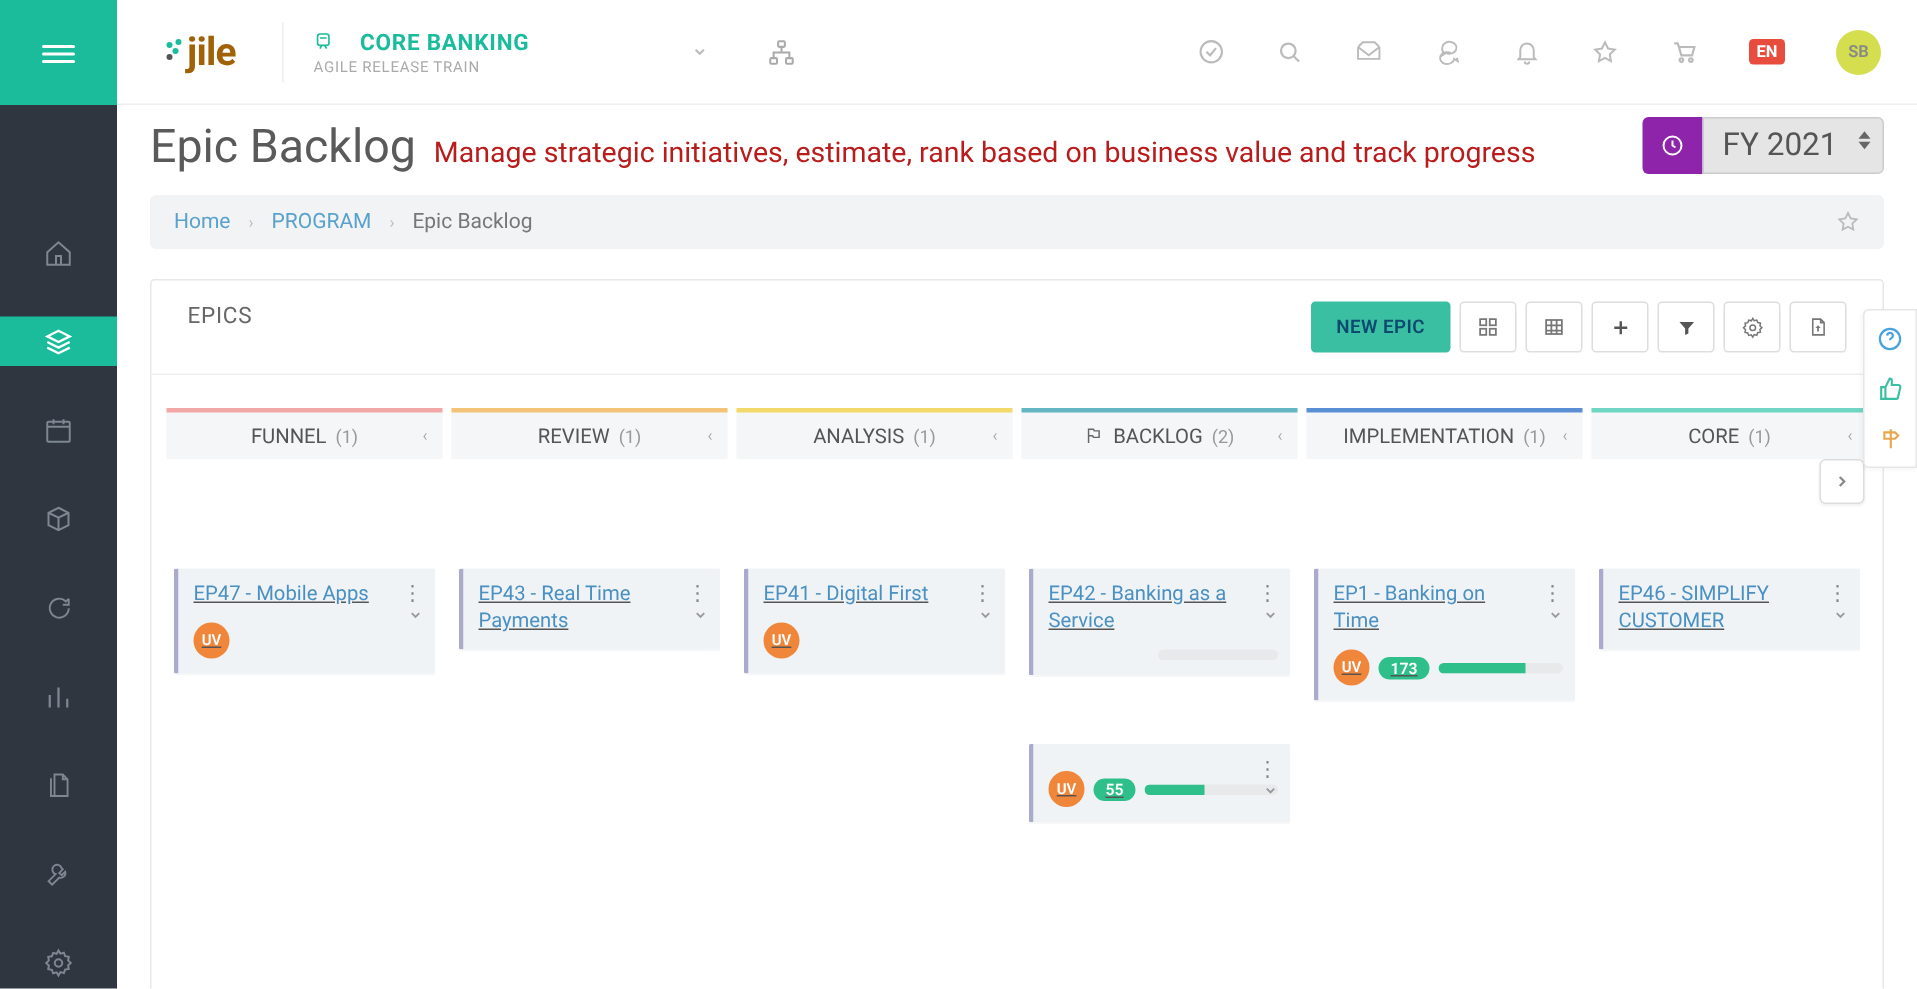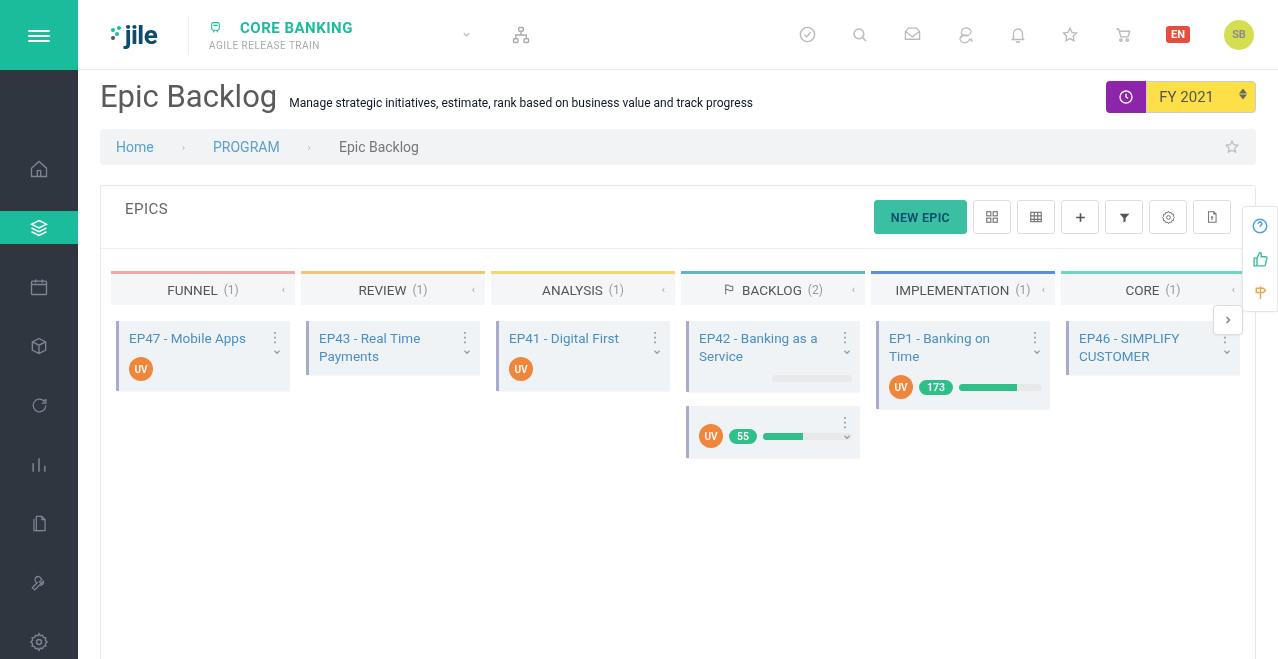--- a/index.html
+++ b/index.html
@@ -4,21 +4,21 @@
 <style>
 * { box-sizing: border-box; margin: 0; padding: 0; }
 body { font-family: -apple-system, BlinkMacSystemFont, "Segoe UI", Roboto, Helvetica, Arial, sans-serif; background: #fff; color: #555; width: 1278px; height: 659px; overflow: hidden; }
 
 
 .topbar { height: 70px; display: flex; align-items: center; border-bottom: 1px solid #eee; background: #fff; position: relative; z-index: 10; }
 .hamburger-box { width: 78px; height: 70px; background: #1abc9c; display: flex; align-items: center; justify-content: center; cursor: pointer; }
 .hamburger-icon { width: 22px; height: 16px; position: relative; }
 .hamburger-icon span { display: block; height: 2px; background: #fff; margin: 3px 0; border-radius: 1px; }
 .logo-box { width: 110px; display: flex; align-items: center; justify-content: center; }
-.logo-text { font-weight: 700; font-size: 26px; color: #0c4a6e; letter-spacing: -.5px; display: flex; align-items: center; }
+.logo-text { font-weight: 700; font-size: 26px; color: #a16207; letter-spacing: -.5px; display: flex; align-items: center; }
 .logo-dots { display: inline-block; width: 18px; height: 18px; position: relative; margin-right: -2px; }
 .logo-dots i { position: absolute; width: 4px; height: 4px; border-radius: 50%; }
 .d1 { background: #1abc9c; top: 2px; left: 2px; }
 .d2 { background: #1abc9c; top: 0; left: 8px; }
 .d3 { background: #1abc9c; top: 6px; left: 6px; }
 .d4 { background: #555; top: 10px; left: 2px; }
 .sep-v { width: 1px; height: 40px; background: #eee; }
 .app-title-block { padding-left: 20px; display: flex; flex-direction: column; justify-content: center; }
 .app-title-row { display: flex; align-items: center; gap: 8px; }
 .train-icon { color: #1abc9c; font-size: 13px; }
@@ -36,49 +36,49 @@
 .leftrail { position: absolute; top: 70px; left: 0; width: 78px; bottom: 0; background: #2f3640; display: flex; flex-direction: column; align-items: center; padding-top: 82px; gap: 26px; }
 .leftrail .ritem { color: #7d8691; cursor: pointer; width: 78px; height: 38px; display: flex; align-items: center; justify-content: center; position: relative; }
 .leftrail .ritem.active { background: #1abc9c; color: #fff; }
 .leftrail .ritem.active::after { content: ""; position: absolute; right: -8px; top: 50%; transform: translateY(-50%); width: 0; height: 0; border-top: 8px solid transparent; border-bottom: 8px solid transparent; border-left: 8px solid #1abc9c; }
 
 
 .main { position: absolute; top: 70px; left: 78px; right: 0; bottom: 0; padding: 8px 22px 0 22px; background: #fff; overflow: hidden; }
 .page-head { display: flex; align-items: center; justify-content: space-between; }
 .page-titles { display: flex; align-items: baseline; gap: 12px; }
 .page-title { font-size: 31px; font-weight: 400; color: #5a5a5a; }
-.page-subtitle { font-size: 12px; color: #0f172a; }
+.page-subtitle { font-size: 19px; color: #b91c1c; }
 .fy-group { display: flex; align-items: stretch; }
 .fy-clock { background: #8e24aa; color: #fff; width: 40px; display: flex; align-items: center; justify-content: center; border-radius: 4px 0 0 4px; }
-.fy-select { border: 1px solid #ccc; border-radius: 0 4px 4px 0; padding: 6px 41px 6px 12px; font-size: 15px; color: #555; background: #fde047; position: relative; cursor: pointer; }
+.fy-select { border: 1px solid #ccc; border-radius: 0 4px 4px 0; padding: 6px 30px 6px 12px; font-size: 21px; color: #555; background: #e5e5e5; position: relative; cursor: pointer; }
 .fy-select::after { content: ""; position: absolute; right: 8px; top: 50%; transform: translateY(-50%); width: 0; height: 0; border-left: 4px solid transparent; border-right: 4px solid transparent; border-top: 5px solid #666; }
 .fy-select::before { content: ""; position: absolute; right: 8px; top: 30%; transform: translateY(-50%); width: 0; height: 0; border-left: 4px solid transparent; border-right: 4px solid transparent; border-bottom: 5px solid #666; }
 
-.breadcrumb-bar { background: #f1f3f5; border-radius: 4px; margin-top: 14px; padding: 10px 16px; display: flex; align-items: center; gap: 28px; font-size: 14px; }
+.breadcrumb-bar { background: #f1f3f5; border-radius: 4px; margin-top: 14px; padding: 10px 16px; display: flex; align-items: center; gap: 12px; font-size: 14px; }
 .breadcrumb-bar a { color: #5aa1cc; text-decoration: none; cursor: pointer; }
 .breadcrumb-bar .sep { color: #bbb; font-size: 11px; }
 .breadcrumb-bar .current { color: #777; }
 .breadcrumb-star { margin-left: auto; color: #bbb; cursor: pointer; }
 
 .panel { border: 1px solid #e5e7e9; border-radius: 3px; margin-top: 20px; background: #fff; }
 .panel-head { display: flex; padding: 14px 24px; border-bottom: 1px solid #eee; }
 .panel-head-title { font-size: 15px; color: #666; letter-spacing: .5px; }
 .panel-head-actions { margin-left: auto; display: flex; gap: 6px; }
 .btn { border: 1px solid #ddd; background: #fff; border-radius: 3px; height: 34px; min-width: 38px; display: flex; align-items: center; justify-content: center; color: #777; cursor: pointer; font-size: 13px; padding: 0 10px; }
 .btn-primary { background: #3bbfa3; border-color: #3bbfa3; color: #0c4a6e; font-weight: 600; padding: 0 16px; letter-spacing: .3px; font-size: 12.5px; }
 
 .board-wrap { padding: 22px 10px 22px 10px; display: flex; gap: 6px; position: relative; height: 420px; }
-.column { flex: 1 1 0; min-width: 183px; display: flex; flex-direction: column; }
+.column { flex: 1 1 0; min-width: 183px; display: flex; flex-direction: column; gap: 41px; }
 .col-head { height: 34px; background: #f5f6f7; border-top: 3px solid; display: flex; align-items: center; justify-content: center; gap: 6px; position: relative; color: #555; font-size: 13.5px; }
 .col-head .count { color: #999; font-size: 12px; }
 .col-chevron { position: absolute; right: 10px; color: #aaa; font-size: 11px; cursor: pointer; }
 .flag-icon { color: #888; font-size: 12px; }
 .col-body { flex: 1; background: #fff; padding-top: 16px; display: flex; flex-direction: column; gap: 14px; overflow: visible; }
 
-.card { margin: 0 5px; background: #f0f3f5; border-left: 3px solid #aac; border-radius: 1px; padding: 8px 8px 10px 10px; position: relative; box-shadow: 0 1px 1px rgba(0,0,0,.04); }
+.card { margin: 16px 5px; background: #f0f3f5; border-left: 3px solid #aac; border-radius: 1px; padding: 8px 8px 10px 10px; position: relative; box-shadow: 0 1px 1px rgba(0,0,0,.04); text-decoration: underline; }
 .card-title { color: #4a90c2; font-size: 13.5px; line-height: 1.35; padding-right: 24px; cursor: pointer; }
 .card-more { position: absolute; top: 8px; right: 8px; color: #888; cursor: pointer; font-size: 14px; }
 .card-chevron { position: absolute; top: 26px; right: 8px; color: #999; cursor: pointer; font-size: 11px; }
 .card-foot { display: flex; align-items: center; gap: 6px; margin-top: 10px; }
 .mini-avatar { width: 24px; height: 24px; border-radius: 50%; display: flex; align-items: center; justify-content: center; font-size: 10px; font-weight: 600; color: #fff; }
 .uv { background: #f0863a; }
 .cn { background: #f2a541; }
 .count-pill { background: #2fbf8a; color: #fff; border-radius: 10px; padding: 1px 8px; font-size: 10.5px; font-weight: 600; }
 .progress { flex: 1; height: 7px; background: #e8e9eb; border-radius: 4px; overflow: hidden; }
 .progress-fill { height: 100%; background: #2fbf8a; }

